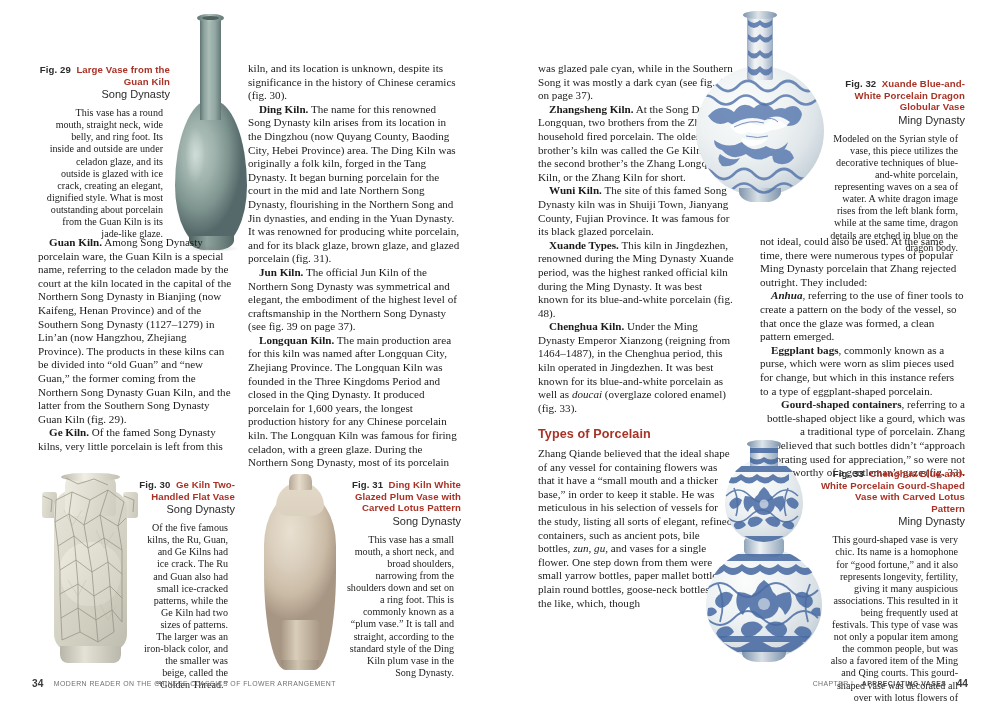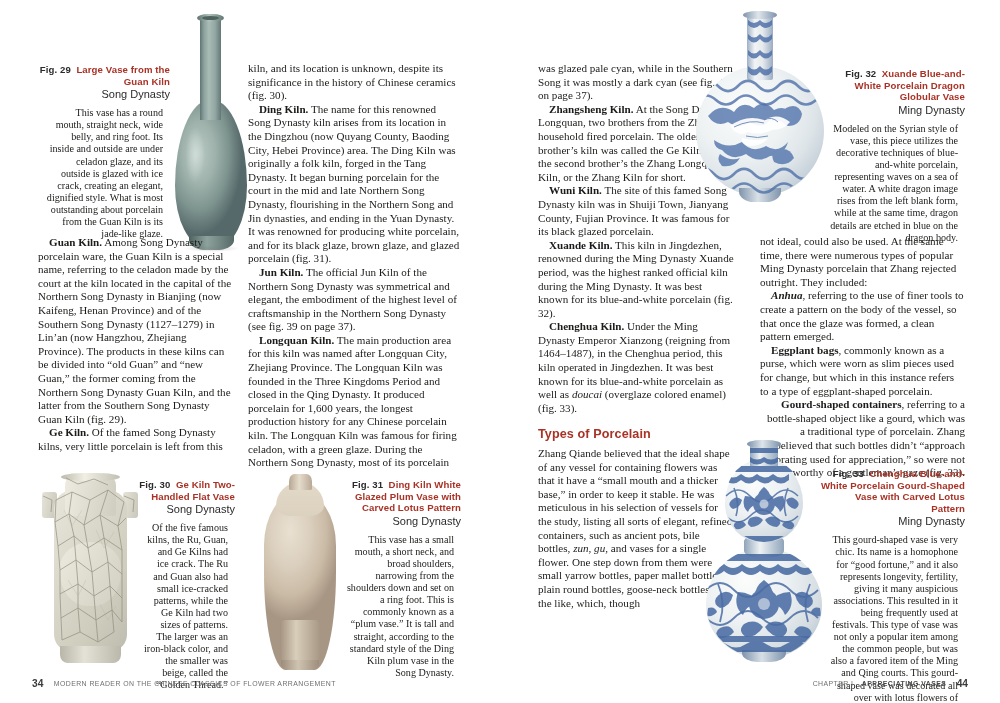--- a/index.html
+++ b/index.html
@@ -76,21 +76,21 @@
     font-family: "Liberation Serif", serif;
     color: #1b1b19;
     font-size: 10.1px;
     line-height: 12.1px;
     margin: 7px;
   }
 
   #cap29 { left: 38px;  top: 64px;  width: 132px; }
   #cap30 { left: 137px; top: 479px; width: 98px; }
   #cap31 { left: 338px; top: 479px; width: 123px; }
-  #cap32 { left: 820px; top: 68px;  width: 145px; }
+  #cap32 { left: 820px; top: 78px;  width: 145px; }
   #cap33 { left: 820px; top: 468px; width: 145px; }
 
   
   .sect-head {
     position: absolute;
     left: 538px;
     top: 427px;
     width: 200px;
     font-family: "Liberation Sans", sans-serif;
     font-size: 12.6px;
@@ -368,21 +368,21 @@
   <div class="cap" id="cap31">
     <div class="title"><span class="num">Fig. 31</span>&nbsp;&nbsp;<span>Ding Kiln White Glazed Plum Vase with Carved Lotus Pattern</span></div>
     <div class="dyn">Song Dynasty</div>
     <div class="body">This vase has a small mouth, a short neck, and broad shoulders, narrowing from the shoulders down and set on a ring foot. This is commonly known as a “plum vase.” It is tall and straight, according to the standard style of the Ding Kiln plum vase in the Song Dynasty.</div>
   </div>
 
   <div class="col" id="col3">
     <p>was glazed pale cyan, while in the Southern Song it was mostly a dark cyan (see fig. 41 on page 37).</p>
     <p class="ind"><span class="run">Zhangsheng Kiln.</span><span> At the Song Dynasty Longquan, two brothers from the Zhang household fired porcelain. The oldest brother’s kiln was called the Ge Kiln, and the second brother’s the Zhang Longquan Kiln, or the Zhang Kiln for short.</span></p>
     <p class="ind"><span class="run">Wuni Kiln.</span><span> The site of this famed Song Dynasty kiln was in Shuiji Town, Jianyang County, Fujian Province. It was famous for its black glazed porcelain.</span></p>
-    <p class="ind"><span class="run">Xuande Kiln.</span><span> This kiln in Jingdezhen, renowned during the Ming Dynasty Xuande period, was the highest ranked official kiln during the Ming Dynasty. It was best known for its blue-and-white porcelain (fig. 32).</span></p>
+    <p class="ind"><span class="run">Xuande Types.</span><span> This kiln in Jingdezhen, renowned during the Ming Dynasty Xuande period, was the highest ranked official kiln during the Ming Dynasty. It was best known for its blue-and-white porcelain (fig. 48).</span></p>
     <p class="ind"><span class="run">Chenghua Kiln.</span><span> Under the Ming Dynasty Emperor Xianzong (reigning from 1464–1487), in the Chenghua period, this kiln operated in Jingdezhen. It was best known for its blue-and-white porcelain as well as </span><span class="ital">doucai</span><span> (overglaze colored enamel) (fig. 33).</span></p>
   </div>
 
   <div class="sect-head">Types of Porcelain</div>
 
   <div class="col" id="col3b" style="left:538px; top:447px; width:196px;">
     <p><span>Zhang Qiande believed that the ideal shape of any vessel for containing flowers was that it have a “small mouth and a thicker base,” in order to keep it stable. He was meticulous in his selection of vessels for the study, listing all sorts of elegant, refined containers, such as ancient pots, bile bottles, </span><span class="ital">zun</span><span>, </span><span class="ital">gu</span><span>, and vases for a single flower. One step down from them were small yarrow bottles, paper mallet bottles, plain round bottles, goose-neck bottles, and the like, which, though</span></p>
   </div>
 
   <div class="fig" id="fig32">

